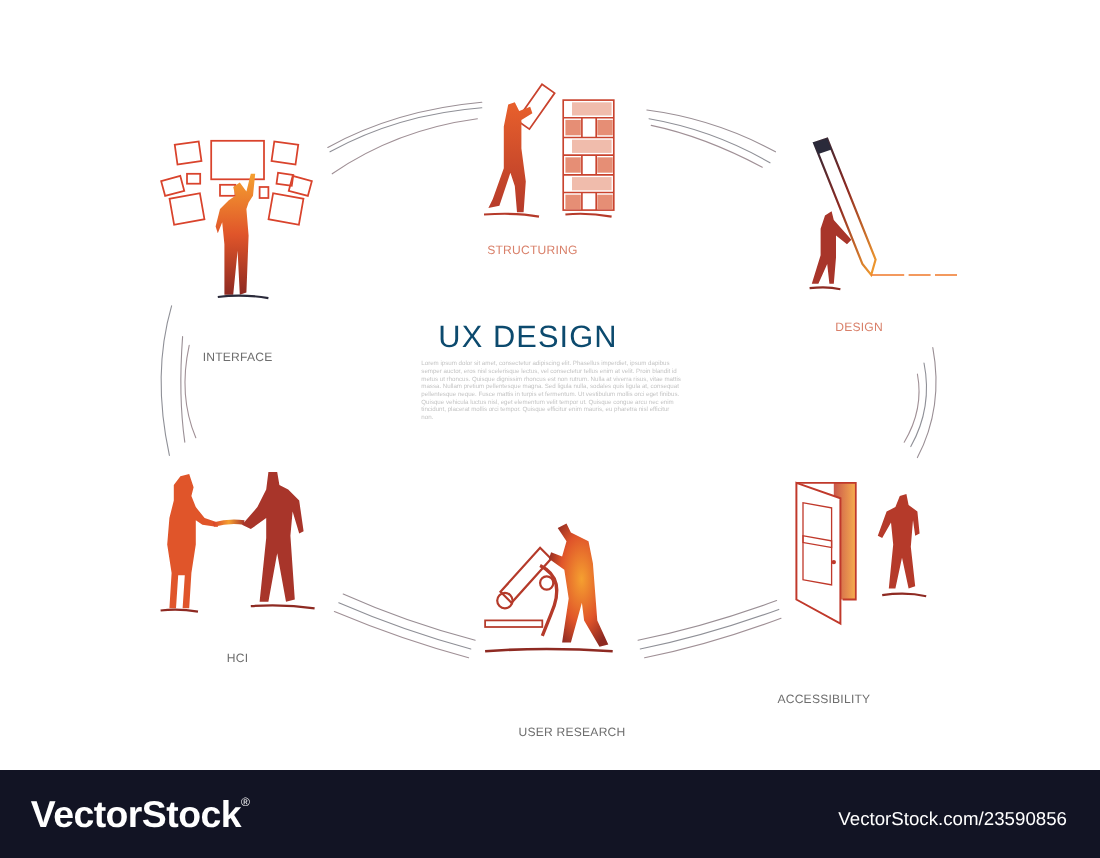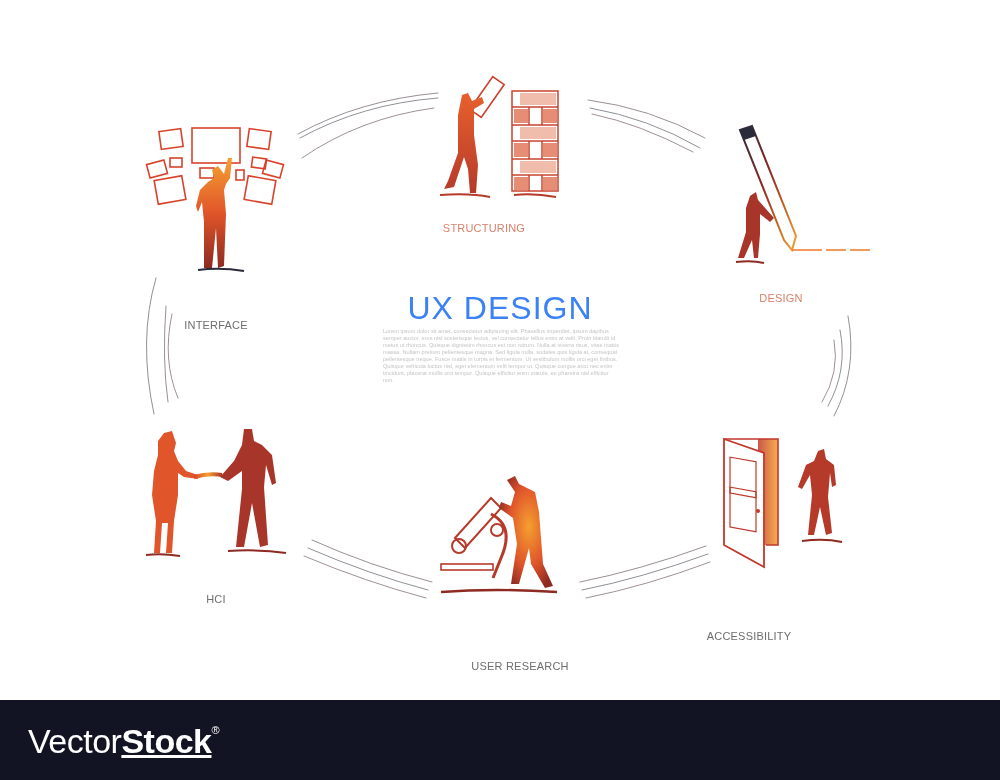--- a/index.html
+++ b/index.html
@@ -2,27 +2,27 @@
 <html><head>
 <meta charset="utf-8">
 <style>
   html,body{margin:0;padding:0;}
   body{width:1000px;height:780px;background:#ffffff;position:relative;overflow:hidden;font-family:"Liberation Sans",sans-serif;}
   .canvas{position:absolute;left:0;top:0;width:1000px;height:700px;}
   .arcs{position:absolute;left:0;top:0;}
   .label{position:absolute;font-size:11px;letter-spacing:0.2px;text-transform:uppercase;text-align:center;white-space:nowrap;transform:translateX(-50%);}
   .label.gray{color:#6e6e6e;margin-top:32px;}
   .label.accent{color:#d9806a;}
-  .title{position:absolute;left:500px;top:290px;transform:translateX(-50%);font-size:32px;letter-spacing:1px;color:#3b82f6;white-space:nowrap;}
+  .title{position:absolute;left:480px;top:290px;transform:translateX(-50%);font-size:28px;letter-spacing:1px;color:#0c4a6e;white-space:nowrap;}
   .lorem{position:absolute;left:383px;top:328px;width:236px;font-size:5.6px;line-height:7px;color:#c4c4c4;}
   .illus{position:absolute;}
   .footer{position:absolute;left:0;top:700px;width:1000px;height:80px;background:#121424;}
   .brand{position:absolute;left:28px;top:22px;color:#fff;font-size:34px;letter-spacing:-0.5px;}
-  .brand .light{font-weight:400;font-family:"Liberation Sans",sans-serif;}
-  .brand .bold{font-weight:bold;text-decoration:underline;}
+  .brand .light{font-weight:700;font-family:"Liberation Sans",sans-serif;}
+  .brand .bold{font-weight:bold;}
   .brand sup{font-size:11px;vertical-align:top;position:relative;top:2px;}
   .url{position:absolute;right:30px;top:35px;color:#fff;font-size:17px;}
 </style>
 </head>
 <body>
 
 <div class="canvas">
 
   <svg class="arcs" width="1000" height="700">
     <g fill="none" stroke-width="1" stroke-linecap="round">
@@ -196,13 +196,14 @@
   <div class="label gray" style="left:216px;top:561px">HCI</div>
 
   <div class="title">UX DESIGN</div>
   <div class="lorem">Lorem ipsum dolor sit amet, consectetur adipiscing elit. Phasellus imperdiet, ipsum dapibus semper auctor, eros nisl scelerisque lectus, vel consectetur tellus enim at velit. Proin blandit id metus ut rhoncus. Quisque dignissim rhoncus est non rutrum. Nulla at viverra risus, vitae mattis massa. Nullam pretium pellentesque magna. Sed ligula nulla, sodales quis ligula at, consequat pellentesque neque. Fusce mattis in turpis et fermentum. Ut vestibulum mollis orci eget finibus. Quisque vehicula luctus nisl, eget elementum velit tempor ut. Quisque congue arcu nec enim tincidunt, placerat mollis orci tempor. Quisque efficitur enim mauris, eu pharetra nisl efficitur non.</div>
 </div>
 
 <div class="footer">
   <div class="brand">
     <span class="light">Vector</span><span class="bold">Stock</span><sup>®</sup>
   </div>
+  <div class="url">VectorStock.com/23590856</div>
 </div>
 
 </body></html>

